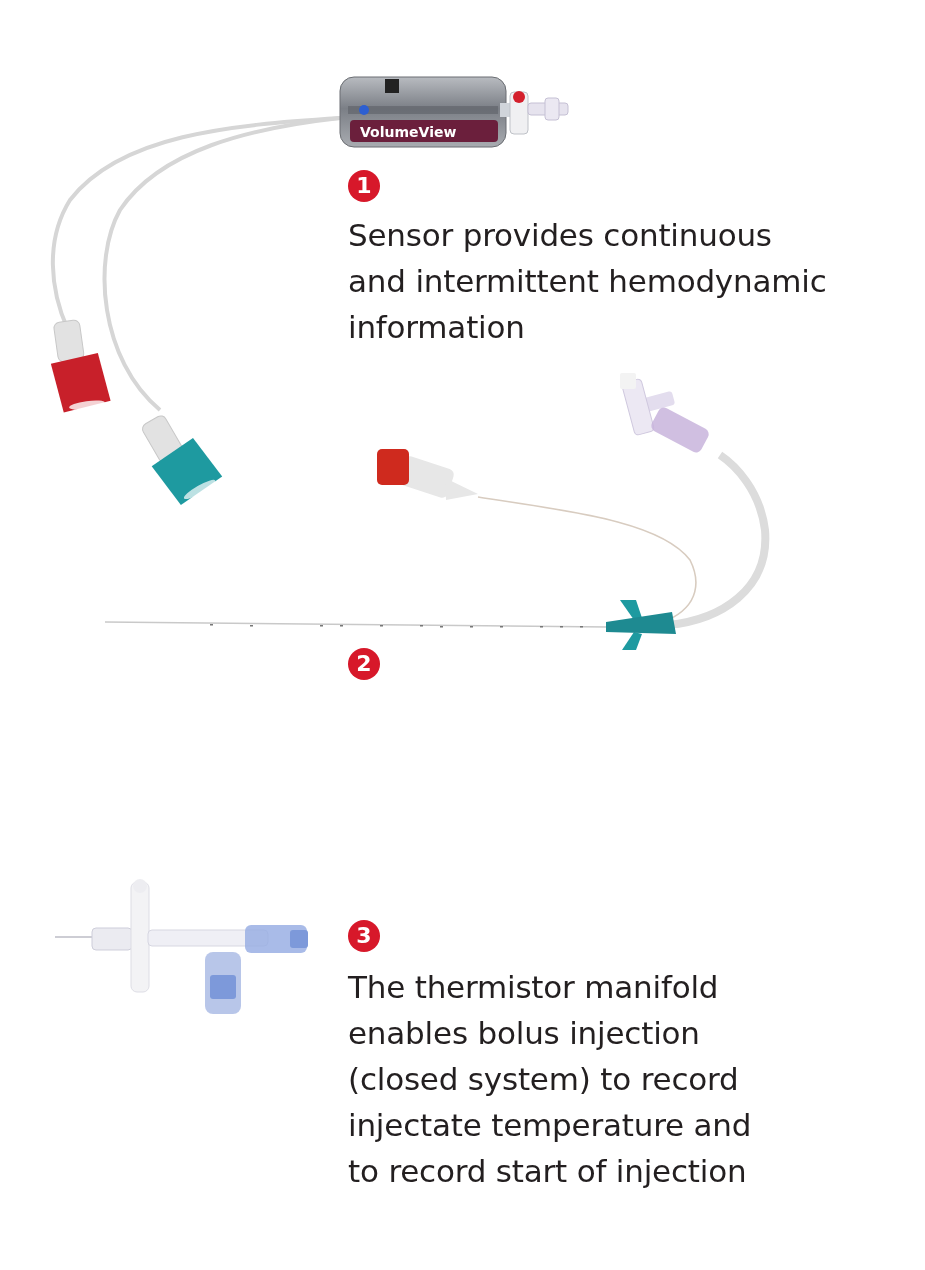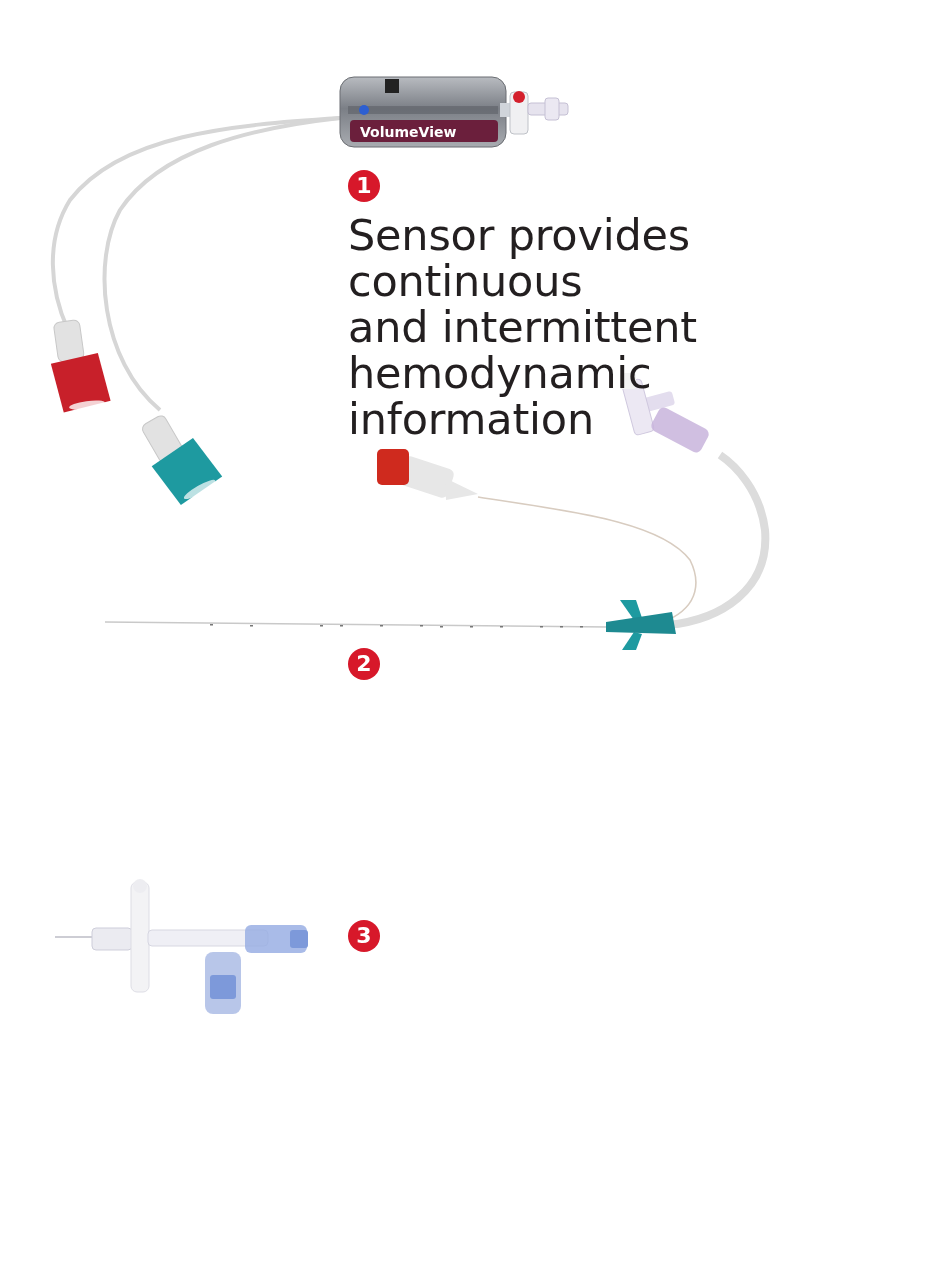--- a/index.html
+++ b/index.html
@@ -3,21 +3,21 @@
   <meta charset="utf-8">
   <style>
     html, body { margin: 0; padding: 0; background: #ffffff; }
     body { width: 925px; height: 1270px; position: relative; overflow: hidden;
            font-family: "DejaVu Sans", sans-serif; color: #231f20; }
     .art { position: absolute; left: 0; top: 0; width: 925px; height: 1270px; }
     .callout { position: absolute; left: 348px; }
     .badge { width: 32px; height: 32px; border-radius: 50%; background: #d7182a; color: #fff;
              font-family: "DejaVu Sans", sans-serif; font-weight: bold; font-size: 22px;
              line-height: 32px; text-align: center; }
-    .desc { margin-top: 12px; font-size: 43px; line-height: 46px; font-weight: normal;
+    .desc { margin-top: 12px; font-size: 31px; line-height: 46px; font-weight: normal;
             letter-spacing: -0.2px; white-space: pre-line; }
     #c1 { top: 170px; }
     #c2 { top: 648px; }
     #c3 { top: 920px; }
     #c1 .desc { margin-top: 10px; }
   </style>
 </head>
 <body>
 
 <svg class="art" viewBox="0 0 925 1270" xmlns="http://www.w3.org/2000/svg">
@@ -119,13 +119,18 @@
 and intermittent hemodynamic
 information</div>
 </div>
 
 <div id="c2" class="callout">
   <div class="badge">2</div>
 </div>
 
 <div id="c3" class="callout">
   <div class="badge">3</div>
+  <div class="desc">The thermistor manifold
+enables bolus injection
+(closed system) to record
+injectate temperature and
+to record start of injection</div>
 </div>
 
 </body></html>

